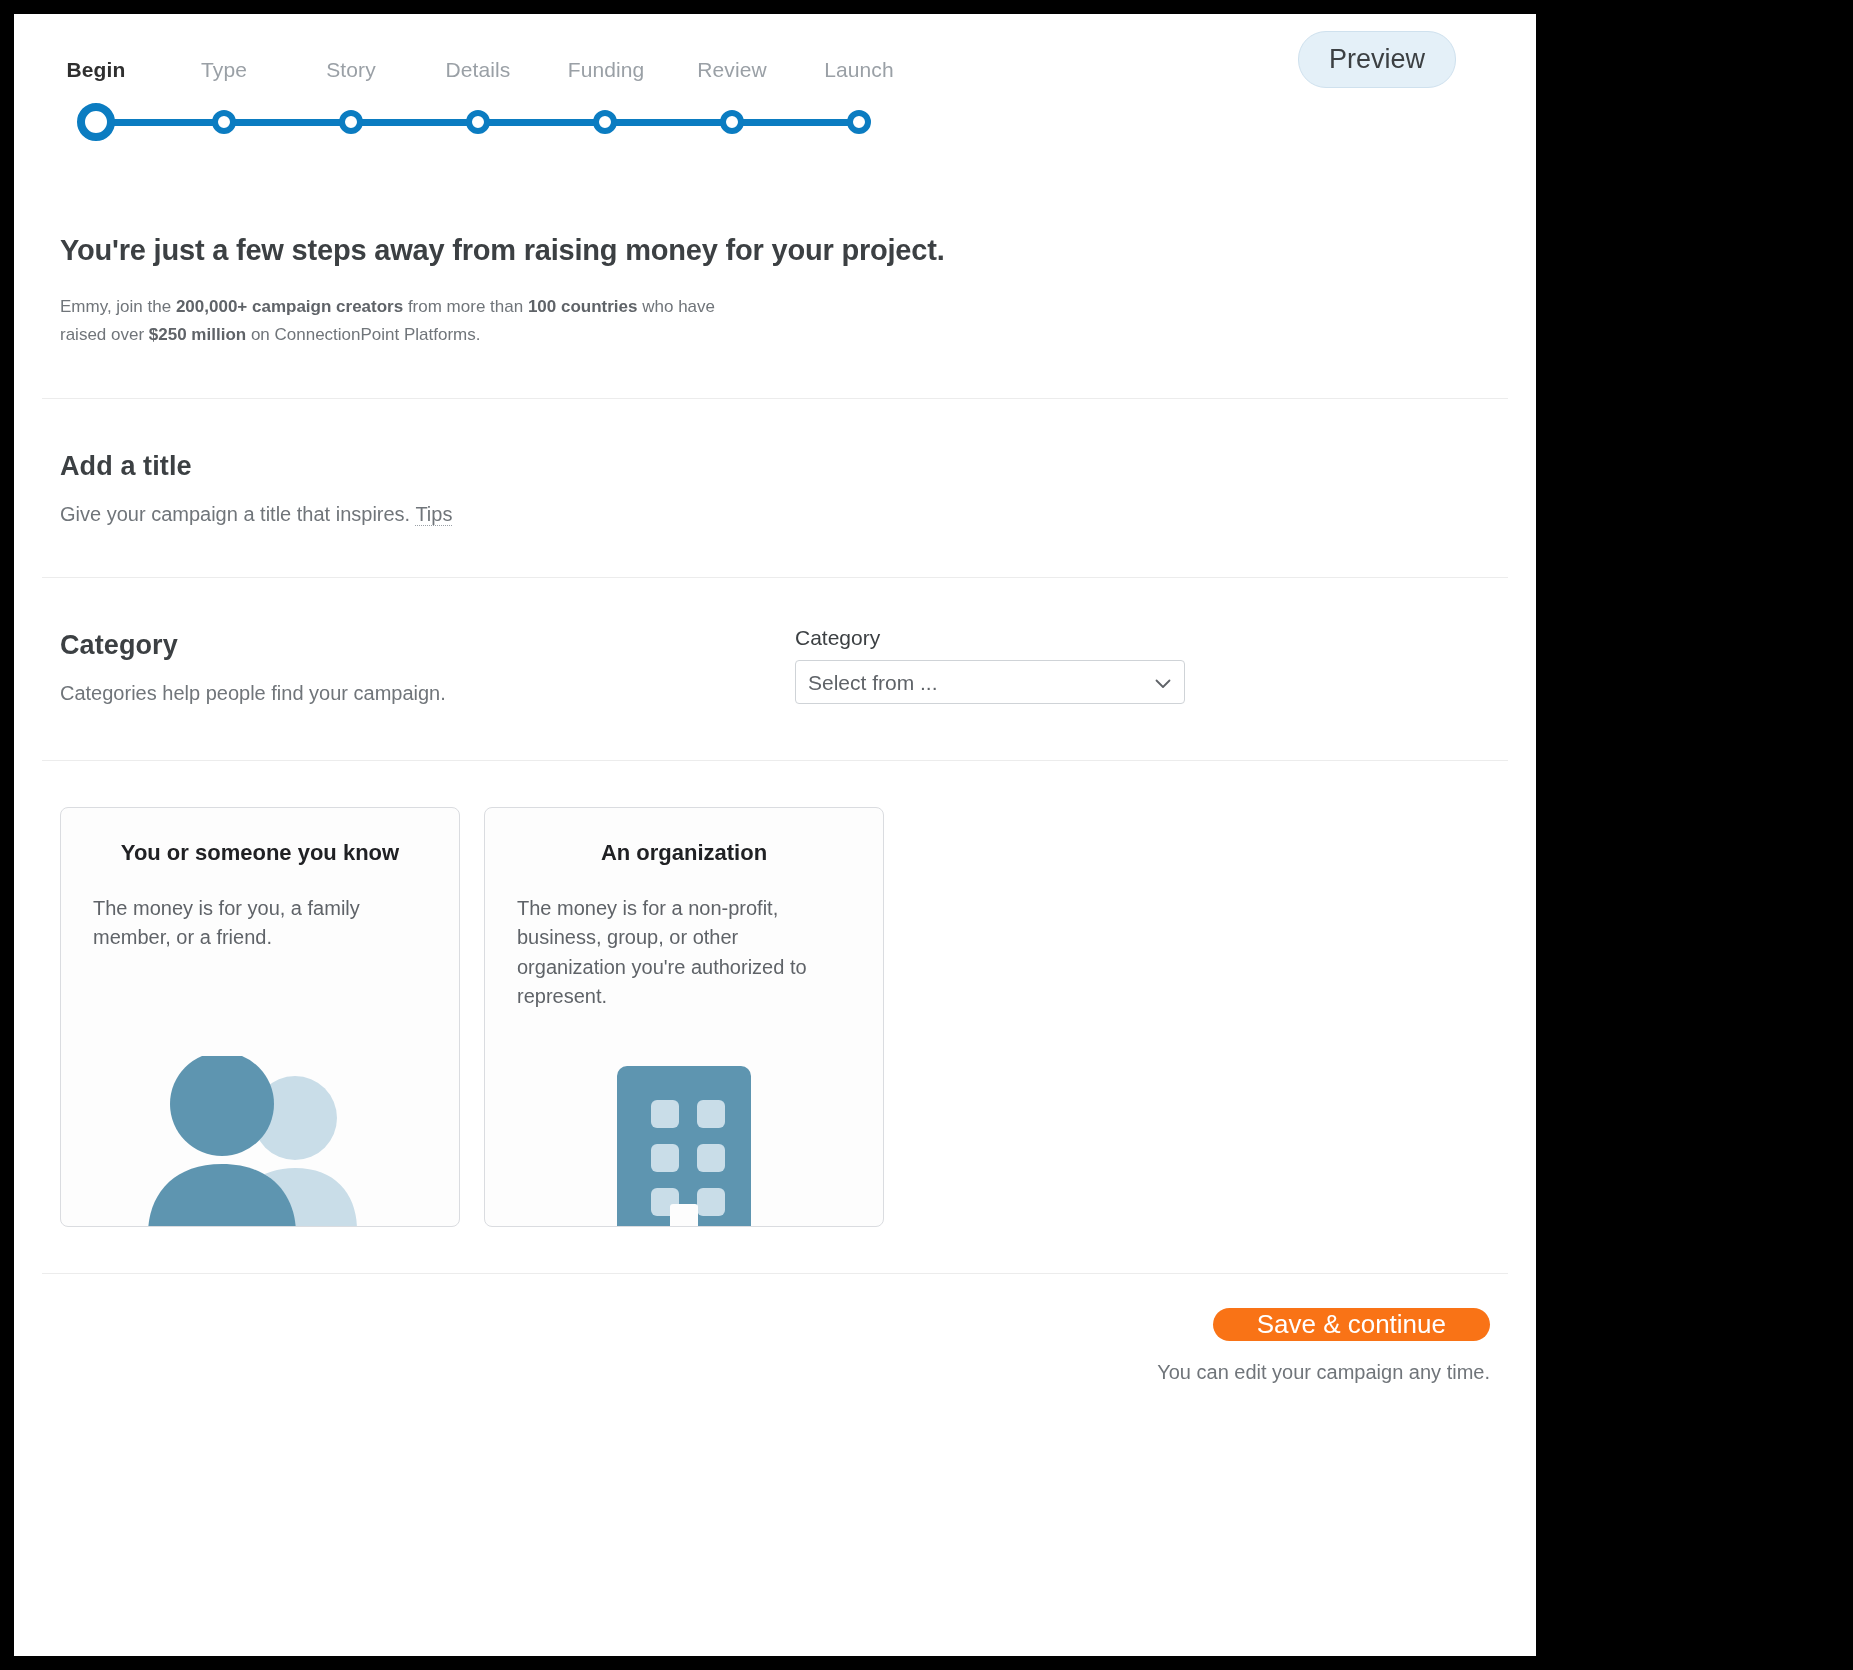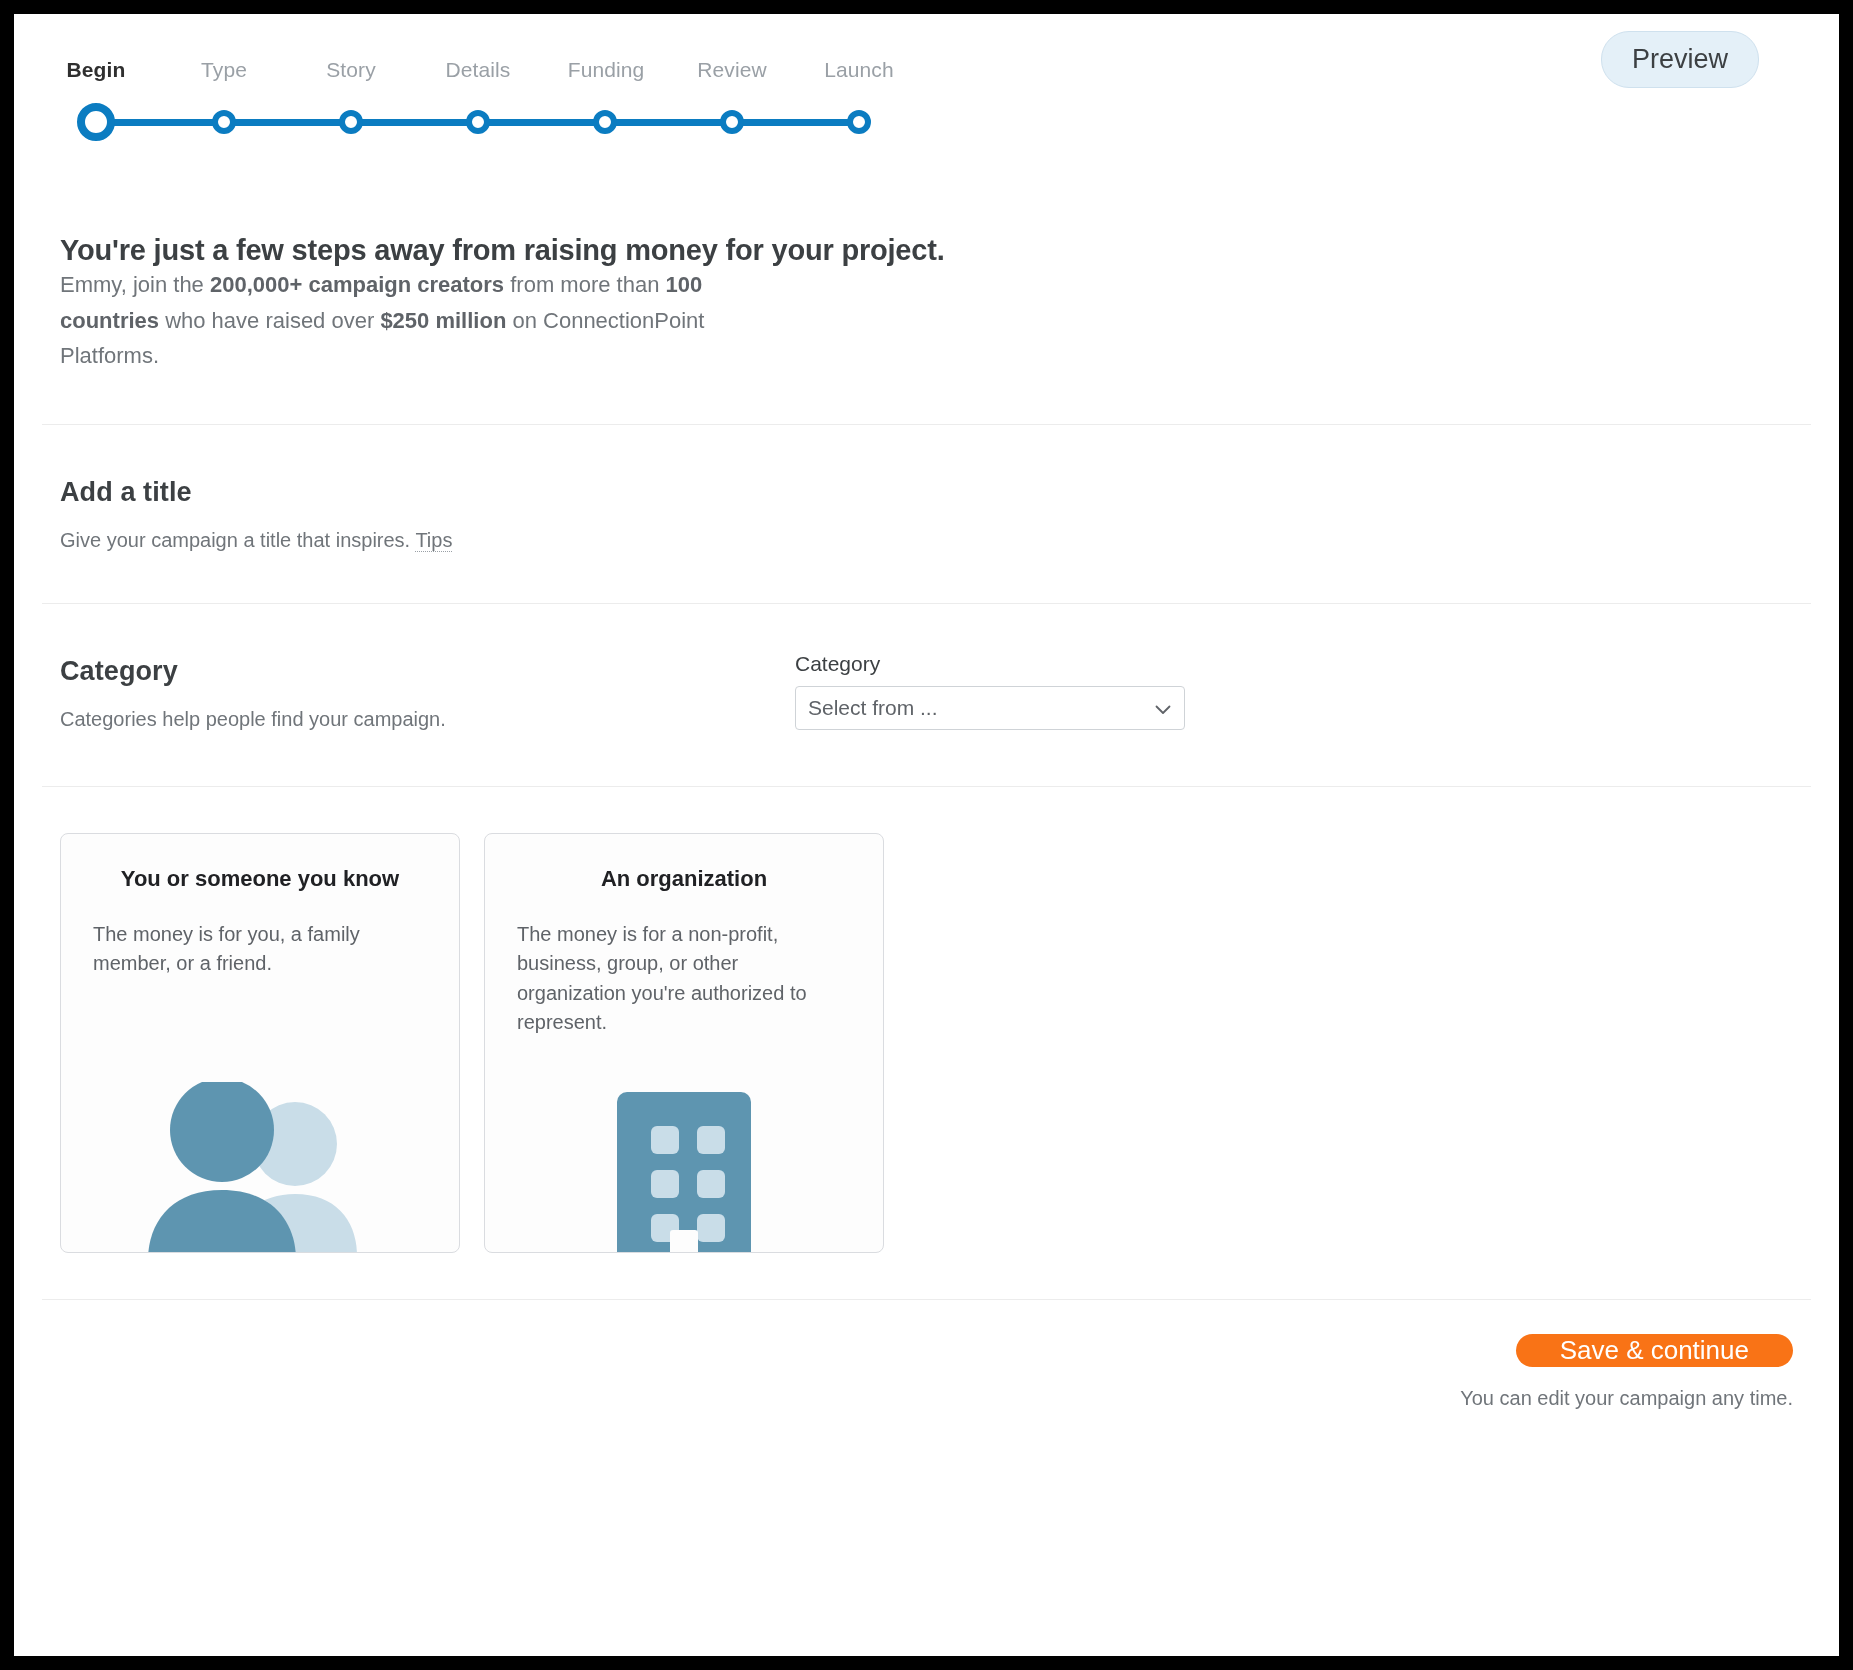--- a/index.html
+++ b/index.html
@@ -8,21 +8,21 @@
     width: 1853px;
     height: 1670px;
     background: #000000;
     font-family: "Liberation Sans", sans-serif;
   }
 
   #frame {
     position: absolute;
     left: 14px;
     top: 14px;
-    width: 1825px;
+    width: 1522px;
     height: 1642px;
     background: #ffffff;
     overflow: hidden;
   }
 
   
   #stepper-region {
     position: relative;
     height: 160px;
   }
@@ -126,21 +126,22 @@
 
   
   #intro-block { padding: 60px 46px 50px 46px; }
   #intro-headline {
     font-size: 29px;
     font-weight: bold;
     color: #3c4043;
     letter-spacing: -0.2px;
   }
   #intro-paragraph {
-    font-size: 22px;
+    margin-top: 26px;
+    font-size: 17px;
     color: #70757a;
     line-height: 1.62;
     max-width: 700px;
   }
   #intro-paragraph b { color: #5f6368; font-weight: bold; }
 
   
   #title-section { padding-top: 48px; padding-bottom: 48px; }
   #title-textarea {
     width: 840px;

